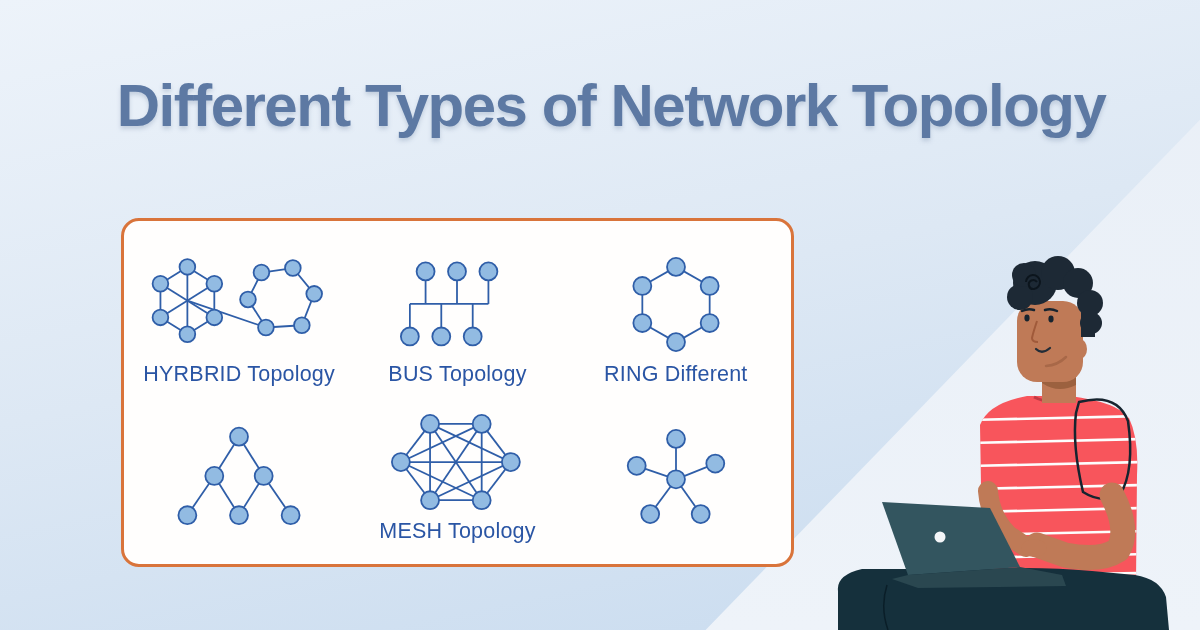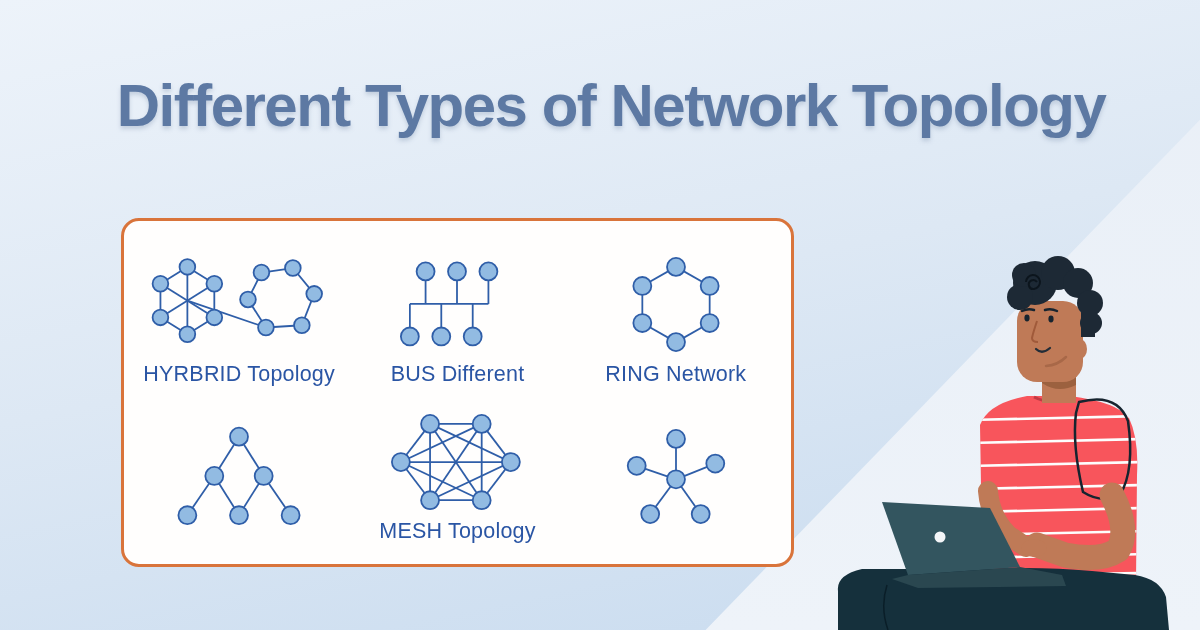--- a/index.html
+++ b/index.html
@@ -86,38 +86,38 @@
         <line x1="48" y1="47" x2="48" y2="76" stroke="#2f5ea8" stroke-width="1.6"></line>
         <line x1="76" y1="47" x2="76" y2="76" stroke="#2f5ea8" stroke-width="1.6"></line>
         <line x1="104" y1="47" x2="104" y2="76" stroke="#2f5ea8" stroke-width="1.6"></line>
         <circle cx="62" cy="18" r="8" fill="#92bbe2" stroke="#2f5ea8" stroke-width="1.6"></circle>
         <circle cx="90" cy="18" r="8" fill="#92bbe2" stroke="#2f5ea8" stroke-width="1.6"></circle>
         <circle cx="118" cy="18" r="8" fill="#92bbe2" stroke="#2f5ea8" stroke-width="1.6"></circle>
         <circle cx="48" cy="76" r="8" fill="#92bbe2" stroke="#2f5ea8" stroke-width="1.6"></circle>
         <circle cx="76" cy="76" r="8" fill="#92bbe2" stroke="#2f5ea8" stroke-width="1.6"></circle>
         <circle cx="104" cy="76" r="8" fill="#92bbe2" stroke="#2f5ea8" stroke-width="1.6"></circle>
       </svg>
-    <figcaption class="topo-label">BUS Different</figcaption>
+    <figcaption class="topo-label">BUS Topology</figcaption>
   </figure>
   <figure class="topo-cell">
     <svg class="topo-svg" viewBox="0 0 180 95">
         <line x1="90" y1="14" x2="120" y2="31" stroke="#2f5ea8" stroke-width="1.6"></line>
         <line x1="120" y1="31" x2="120" y2="64" stroke="#2f5ea8" stroke-width="1.6"></line>
         <line x1="120" y1="64" x2="90" y2="81" stroke="#2f5ea8" stroke-width="1.6"></line>
         <line x1="90" y1="81" x2="60" y2="64" stroke="#2f5ea8" stroke-width="1.6"></line>
         <line x1="60" y1="64" x2="60" y2="31" stroke="#2f5ea8" stroke-width="1.6"></line>
         <line x1="60" y1="31" x2="90" y2="14" stroke="#2f5ea8" stroke-width="1.6"></line>
         <circle cx="90" cy="14" r="8" fill="#92bbe2" stroke="#2f5ea8" stroke-width="1.6"></circle>
         <circle cx="120" cy="31" r="8" fill="#92bbe2" stroke="#2f5ea8" stroke-width="1.6"></circle>
         <circle cx="120" cy="64" r="8" fill="#92bbe2" stroke="#2f5ea8" stroke-width="1.6"></circle>
         <circle cx="90" cy="81" r="8" fill="#92bbe2" stroke="#2f5ea8" stroke-width="1.6"></circle>
         <circle cx="60" cy="64" r="8" fill="#92bbe2" stroke="#2f5ea8" stroke-width="1.6"></circle>
         <circle cx="60" cy="31" r="8" fill="#92bbe2" stroke="#2f5ea8" stroke-width="1.6"></circle>
       </svg>
-    <figcaption class="topo-label">RING Network</figcaption>
+    <figcaption class="topo-label">RING Different</figcaption>
   </figure>
   <figure class="topo-cell">
     <svg class="topo-svg" viewBox="0 0 180 95">
         <line x1="90" y1="12" x2="68" y2="47" stroke="#2f5ea8" stroke-width="1.6"></line>
         <line x1="90" y1="12" x2="112" y2="47" stroke="#2f5ea8" stroke-width="1.6"></line>
         <line x1="68" y1="47" x2="44" y2="82" stroke="#2f5ea8" stroke-width="1.6"></line>
         <line x1="68" y1="47" x2="90" y2="82" stroke="#2f5ea8" stroke-width="1.6"></line>
         <line x1="112" y1="47" x2="90" y2="82" stroke="#2f5ea8" stroke-width="1.6"></line>
         <line x1="112" y1="47" x2="136" y2="82" stroke="#2f5ea8" stroke-width="1.6"></line>
         <circle cx="90" cy="12" r="8" fill="#92bbe2" stroke="#2f5ea8" stroke-width="1.6"></circle>

